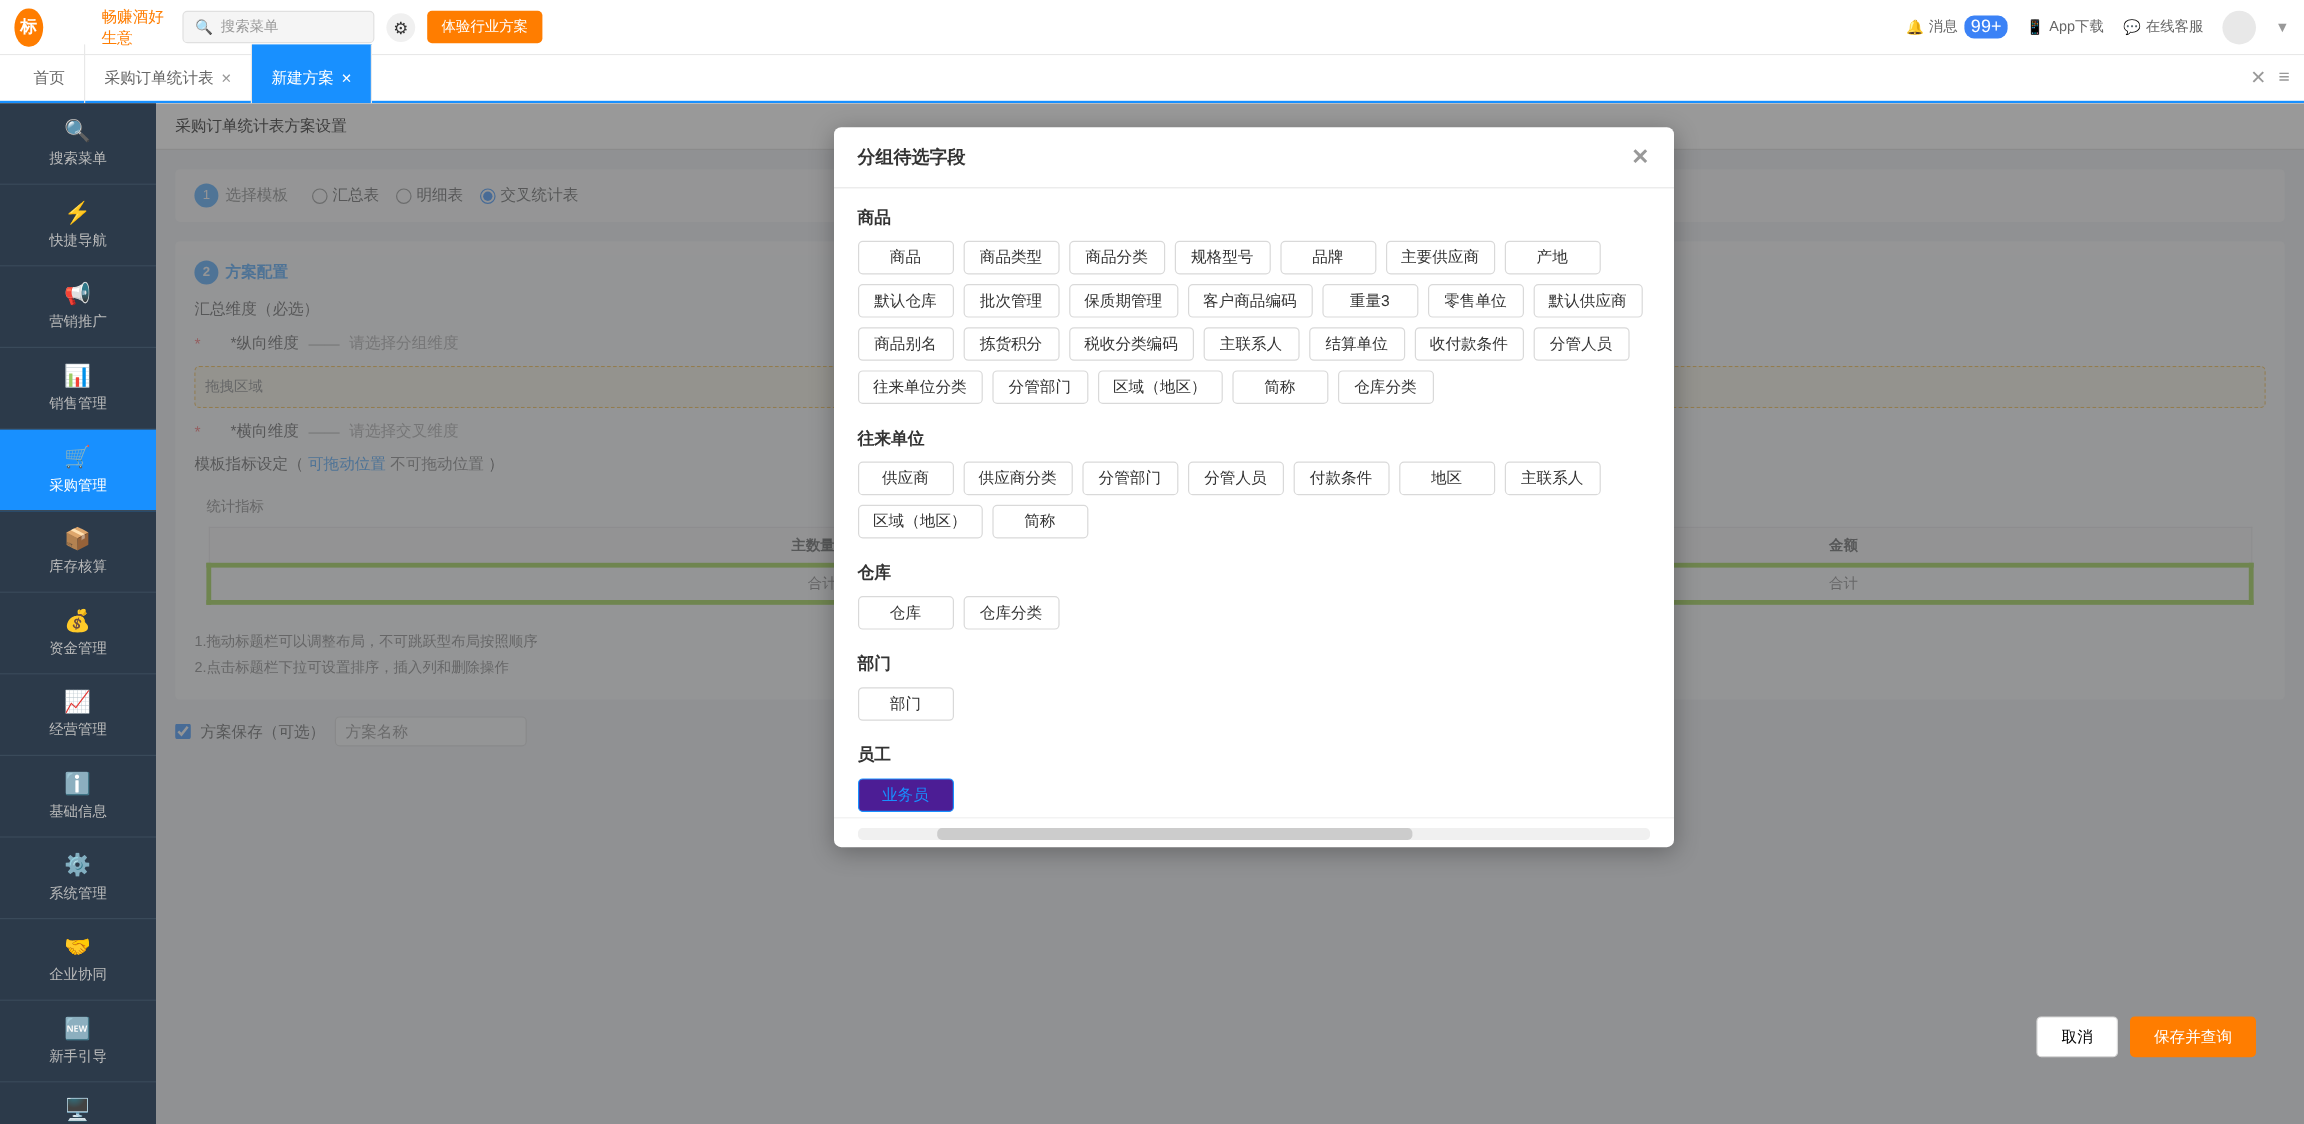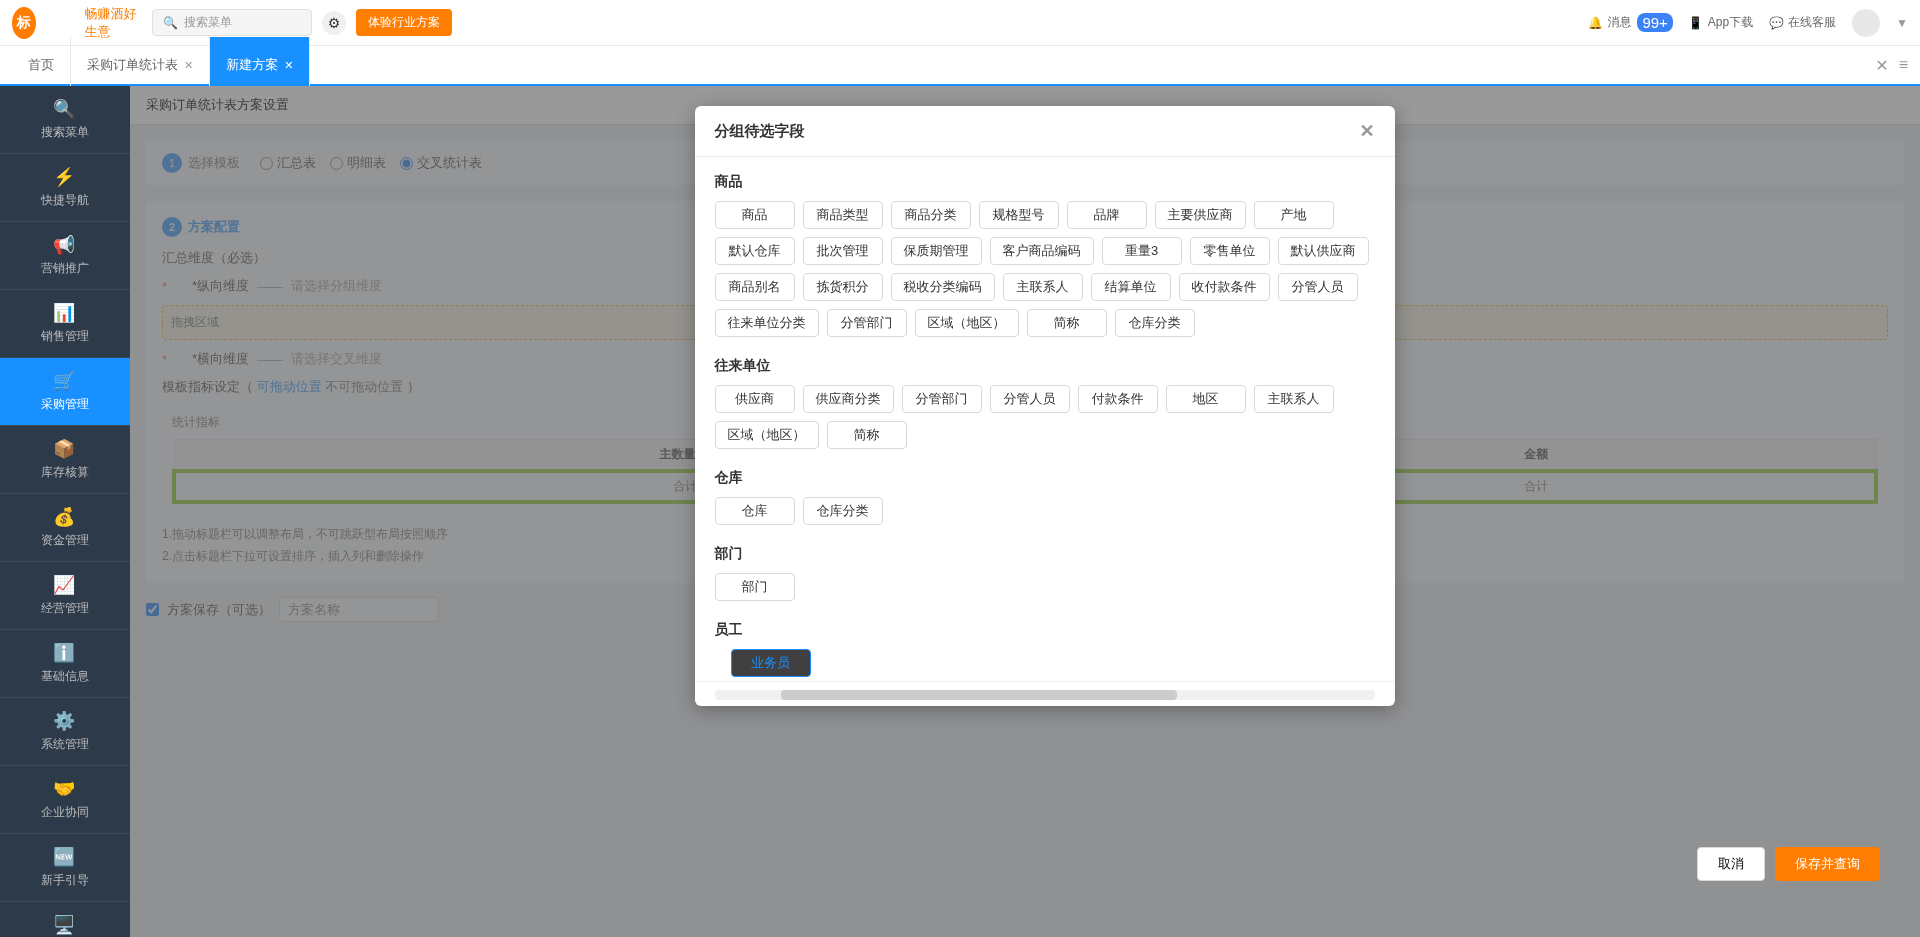--- a/index.html
+++ b/index.html
@@ -130,21 +130,21 @@
       border: 1px solid #d9d9d9;
       border-radius: 4px;
       padding: 4px 12px;
       font-size: 13px;
       color: #333;
       cursor: pointer;
       background: #fff;
       min-width: 80px;
       text-align: center;
     }
-    .field-tag.selected { border-color: #1890ff; color: #1890ff; background: #404040; margin-left: 16px; }
+    .field-tag.selected { border-color: #1890ff; color: #1890ff; background: #4c1d95; }
     .btn-cancel {
       background: white;
       border: 1px solid #d9d9d9;
       border-radius: 4px;
       padding: 7px 20px;
       cursor: pointer;
       font-size: 13px;
     }
     .btn-confirm {
       background: #ff7d00;

